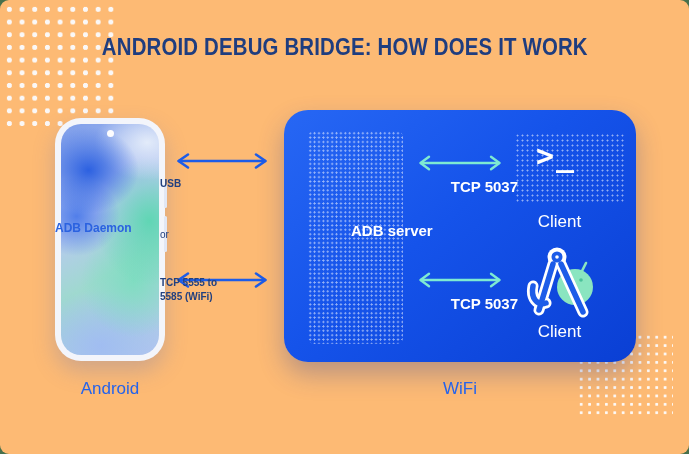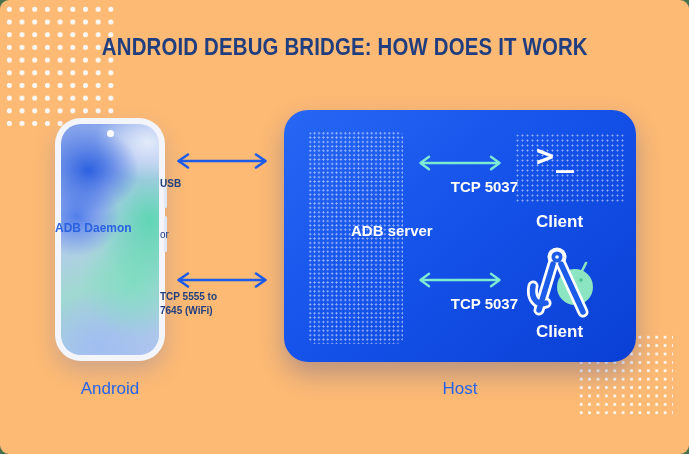--- a/index.html
+++ b/index.html
@@ -66,21 +66,21 @@
   
   .conn{position:absolute;z-index:2;text-align:center;}
   .conn-arrow1{left:172px;top:152px;width:100px;height:18px;}
   .conn-arrow2{left:172px;top:271px;width:100px;height:18px;}
   .conn-label{
     position:absolute;left:160px;width:124px;text-align:left;z-index:2;
     color:#22407f;font-weight:700;font-size:10px;line-height:1.35;
   }
   .lbl-usb{top:177px;}
   .lbl-or{top:228px;font-weight:400;}
-  .lbl-wifi{top:290px;}
+  .lbl-wifi{top:276px;}
   
   .host{
     position:absolute;left:284px;top:110px;width:352px;height:252px;
     background:linear-gradient(140deg,#2767f4 0%,#1553ea 45%,#0a3fd4 100%);
     border-radius:24px;z-index:2;box-shadow:0 12px 26px rgba(25,55,160,.3);
   }
   .dot-field{
     position:absolute;
     background-image:radial-gradient(circle,rgba(255,255,255,.55) .85px,rgba(255,255,255,0) 1.15px);
     background-size:4.4px 4.4px;border-radius:6px;
@@ -100,21 +100,21 @@
   }
   .tcp-label.t1{top:68px;}
   .tcp-label.t2{top:185px;}
   .terminal-icon{
     position:absolute;left:222px;top:28px;width:100px;text-align:center;
     color:#fff;font-family:"DejaVu Sans Mono","Liberation Mono",monospace;
     font-weight:700;font-size:30px;letter-spacing:2px;z-index:2;
   }
   .client-label{
     position:absolute;left:228px;width:95px;text-align:center;color:#fff;
-    font-weight:700;font-size:17px;z-index:2;
+    font-weight:400;font-size:17px;z-index:2;
   }
   .client-label.c1{top:102px;}
   .client-label.c2{top:212px;}
   .as-icon{position:absolute;left:242px;top:134px;width:70px;height:76px;z-index:2;}
   svg{display:block;}
 </style>
 </head>
 <body>
 
 <div class="canvas">
@@ -152,21 +152,21 @@
     <svg width="100" height="18" viewBox="0 0 100 18">
       <g fill="none" stroke="#1d5ce8" stroke-width="2.6" stroke-linecap="round" stroke-linejoin="round">
         <path d="M7 9 H93"></path>
           <path d="M16 2.5 L6.5 9 L16 15.5"></path>
           <path d="M84 2.5 L93.5 9 L84 15.5"></path>
       </g>
     </svg>
   </div>
   <div class="conn-label lbl-wifi">
     <div>TCP 5555 to</div>
-    <div>7645 (WiFi)</div>
+    <div>5585 (WiFi)</div>
   </div>
 
   <div class="host">
     <div class="dot-field server-dots"></div>
     <div class="server-text">
       <div>ADB server</div>
     </div>
 
     <div class="host-arrow a1">
       <svg width="92" height="18" viewBox="0 0 92 18">
@@ -216,15 +216,15 @@
           <path d="M27 20 L13 66"></path>
           <path d="M35 20 L57 68"></path>
           <path d="M7 42 C4.5 54 11 62 20 59"></path>
         </g>
         <circle cx="31" cy="13" r="5.5" fill="#1d5ce8"></circle>
         <circle cx="31" cy="13" r="1.8" fill="#ffffff"></circle>
       </svg>
     </div>
     <div class="client-label c2">Client</div>
   </div>
-  <div class="caption caption-host">Host</div>
+  <div class="caption caption-host">WiFi</div>
 
 </div>
 
 </body></html>

